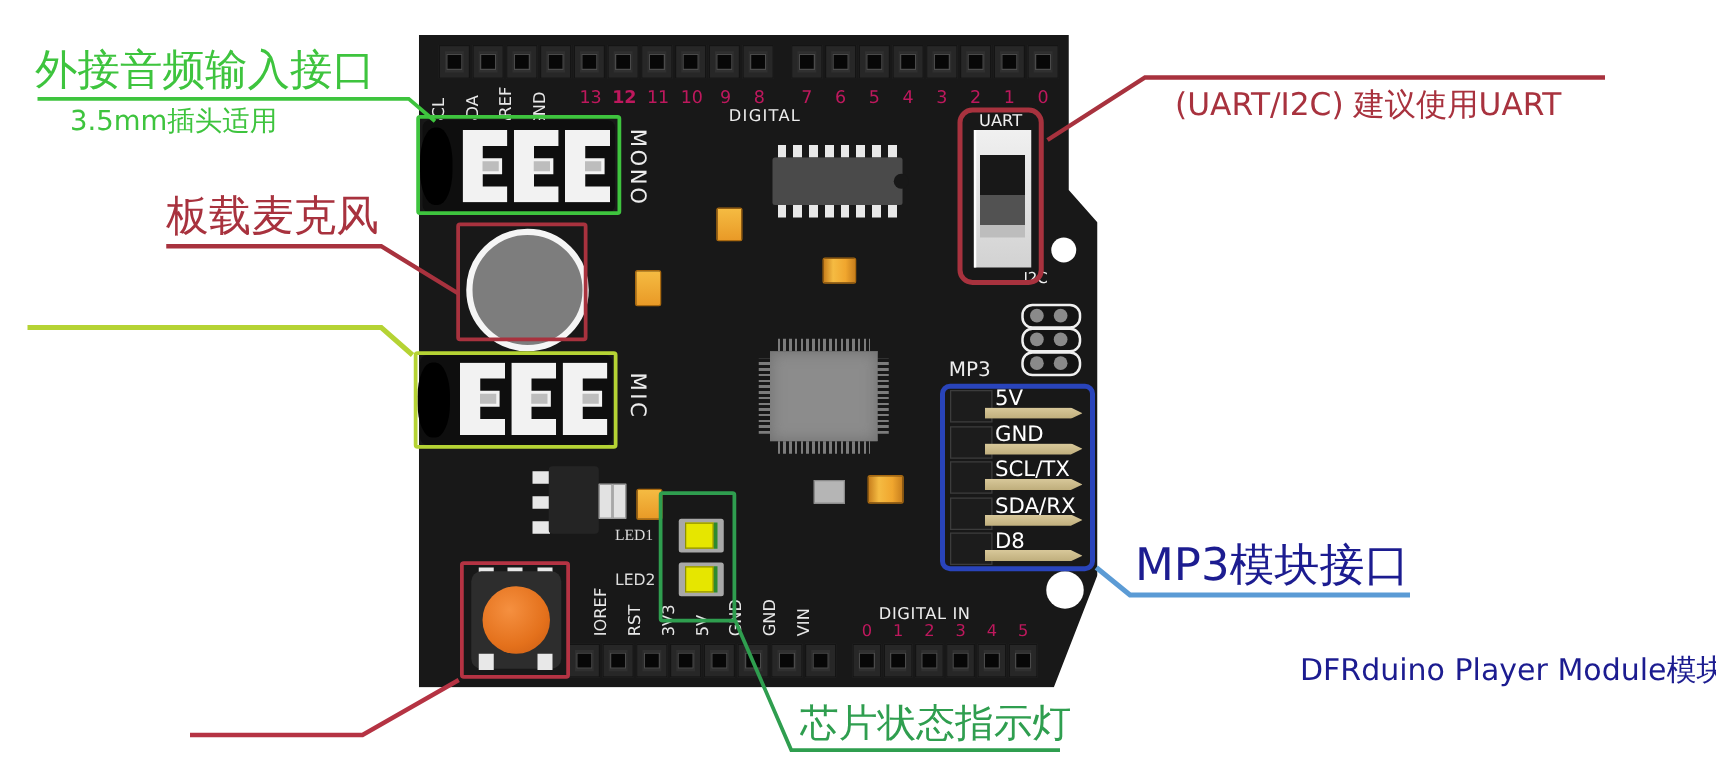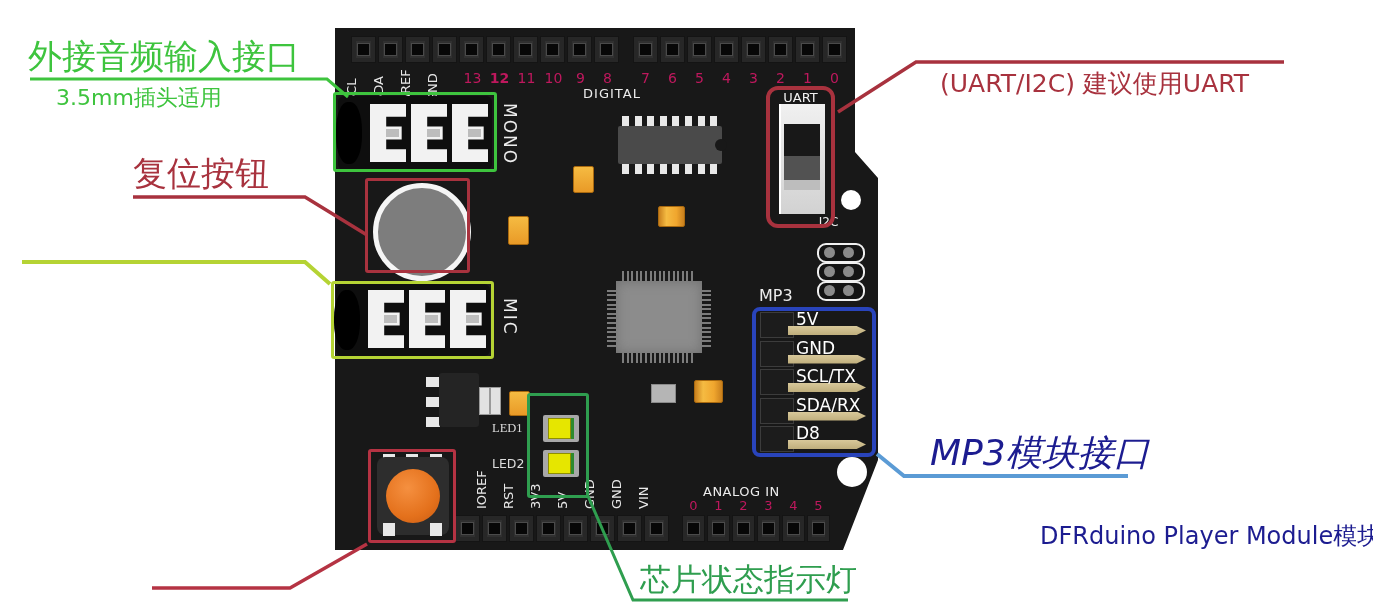--- a/index.html
+++ b/index.html
@@ -153,21 +153,21 @@
       <span class="vlabel" style="left: 195px; top: 26px;">VIN</span>
     </div>
   <div class="lblbox" id="an-labels" style="left:682px;top:498px;width:160px;height:18px;">
       <span class="nlabel alabel" style="left: 0px; top: 0px;">0</span>
       <span class="nlabel alabel" style="left: 25px; top: 0px;">1</span>
       <span class="nlabel alabel" style="left: 50px; top: 0px;">2</span>
       <span class="nlabel alabel" style="left: 75px; top: 0px;">3</span>
       <span class="nlabel alabel" style="left: 100px; top: 0px;">4</span>
       <span class="nlabel alabel" style="left: 125px; top: 0px;">5</span>
     </div>
-  <div class="btext" style="left:703px;top:484px;font-size:13px;letter-spacing:.5px;">ANALOG IN</div>
+  <div class="btext" style="left:703px;top:484px;font-size:13px;letter-spacing:.5px;">DIGITAL IN</div>
 
   <div class="jack" style="left:338px;top:96px;width:154px;height:74px;"></div>
   <div class="jack-cyl" style="left:336px;top:102px;width:26px;height:62px;"></div>
   <div class="contact" style="left:370px;top:104px;"></div>
   <div class="contact" style="left:411px;top:104px;"></div>
   <div class="contact" style="left:452px;top:104px;"></div>
   <div class="vtext" style="left:500px;top:103px;font-size:17px;">MONO</div>
 
   <div id="mic-circle" style="left:373px;top:183px;width:88px;height:88px;"></div>
 
@@ -271,19 +271,19 @@
     <polyline points="133,197 305,197 367,235" fill="none" style="stroke:var(--c-dred);" stroke-width="3.5"></polyline>
     <polyline points="22,262 305,262 330,284" fill="none" style="stroke:var(--c-ygreen);" stroke-width="4"></polyline>
     <polyline points="152,588 290,588 367,544" fill="none" style="stroke:var(--c-red);" stroke-width="3.5"></polyline>
     <polyline points="838,112 916,62 1284,62" fill="none" style="stroke:var(--c-dred);" stroke-width="3.5"></polyline>
     <polyline points="877,454 904,476 1128,476" fill="none" style="stroke:var(--c-lblue);" stroke-width="4"></polyline>
     <polyline points="588,496 633,600 848,600" fill="none" style="stroke:var(--c-sgreen);" stroke-width="3"></polyline>
   </svg>
 
   <div class="ann" style="left:28px;top:38px;font-size:34px;color:var(--c-green);">外接音频输入接口</div>
   <div class="ann" style="left:56px;top:86px;font-size:22px;color:var(--c-green);">3.5mm插头适用</div>
-  <div class="ann" style="left:133px;top:155px;font-size:34px;color:var(--c-dred);">复位按钮</div>
+  <div class="ann" style="left:133px;top:155px;font-size:34px;color:var(--c-dred);">板载麦克风</div>
   <div class="ann" style="left:940px;top:70px;font-size:25px;color:var(--c-dred);">(UART/I2C) 建议使用UART</div>
-  <div class="ann" style="left:930px;top:434px;font-size:36px;color:var(--c-navy);font-style:italic;">MP3模块接口</div>
+  <div class="ann" style="left:908px;top:434px;font-size:36px;color:var(--c-navy);">MP3模块接口</div>
   <div class="ann" style="left:1040px;top:524px;font-size:24px;color:var(--c-navy);">DFRduino Player Module模块</div>
   <div class="ann" style="left:640px;top:563px;font-size:31px;color:var(--c-sgreen);">芯片状态指示灯</div>
 
 </div>
 
 </body></html>

